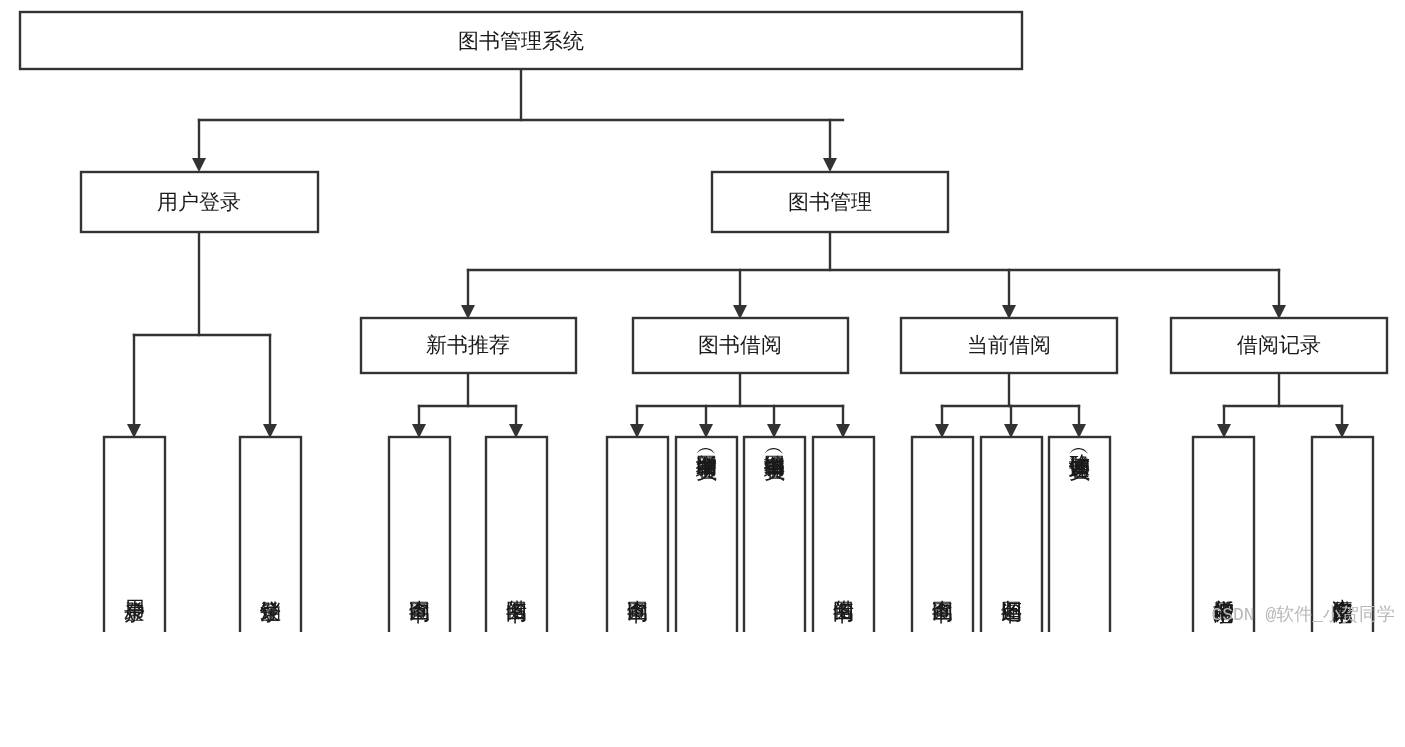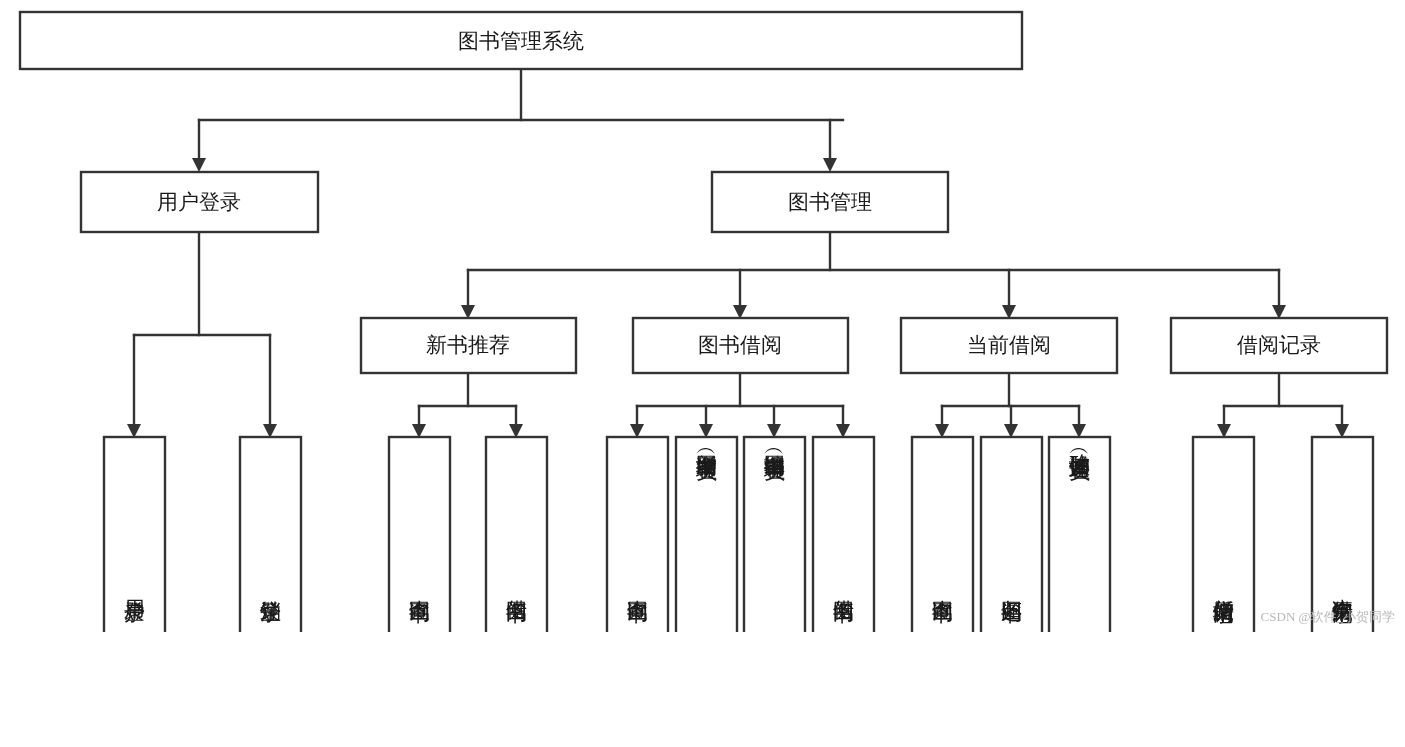--- a/index.html
+++ b/index.html
@@ -63,22 +63,22 @@
     line-height: 1.05;
     color: #1a1a1a;
     letter-spacing: 1px;
     white-space: nowrap;
     text-align: center;
   }
   .watermark {
     position: absolute;
     right: 10px;
     bottom: 6px;
-    font-family: Liberation Serif, serif;
-    font-size: 13px;
+    font-family: Liberation Mono, monospace;
+    font-size: 18px;
     color: #b9b9b9;
     white-space: nowrap;
     user-select: none;
   }
 </style>
 </head>
 <body>
 
 <div id="diagram-root">
 

